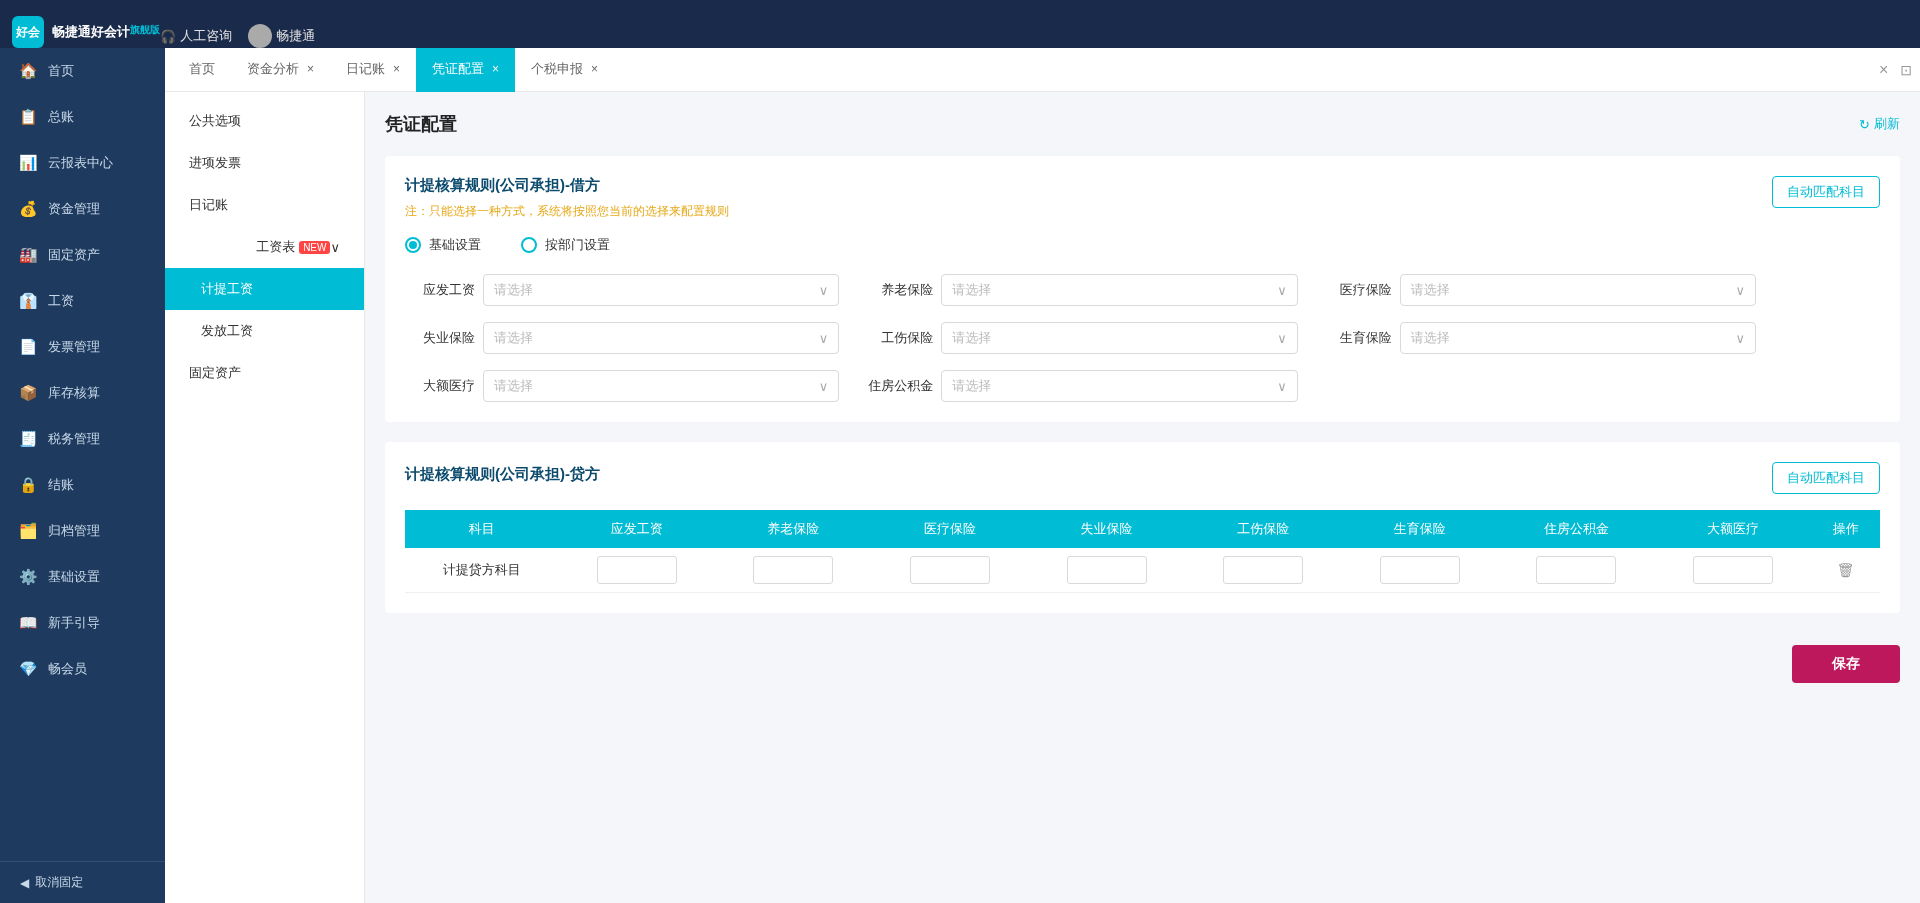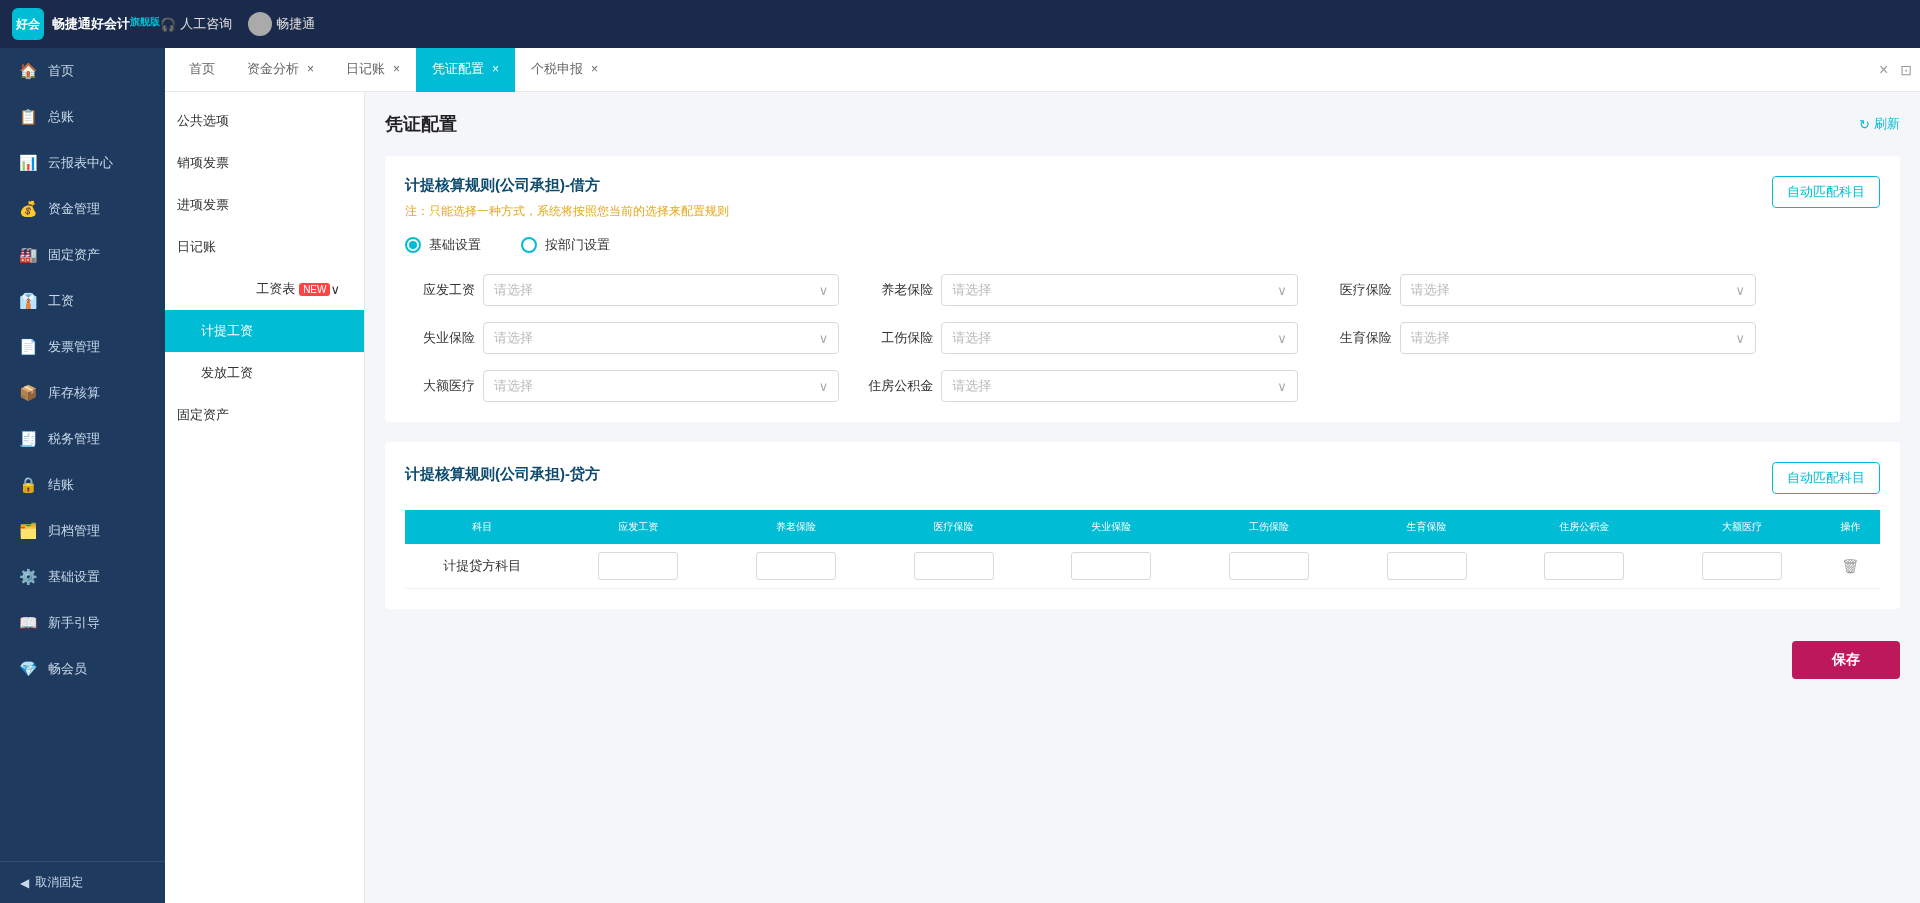--- a/index.html
+++ b/index.html
@@ -1,19 +1,19 @@
 <!DOCTYPE html>
 <html><head>
   <meta charset="utf-8">
   <style>
     * { box-sizing: border-box; margin: 0; padding: 0; }
     body { font-family: "Microsoft YaHei", "PingFang SC", sans-serif; font-size: 13px; background: #f0f2f5; display: flex; flex-direction: column; height: 903px; overflow: hidden; }
 
     
-    .topbar { height: 48px; background: #1a2a4a; display: flex; align-items: center; padding: 0 12px; flex-shrink: 0; }
+    .topbar { height: 48px; background: #1a2a4a; display: flex; align-items: flex-end; padding: 0 12px; flex-shrink: 0; }
     .topbar-logo { display: flex; align-items: center; gap: 8px; color: white; font-size: 15px; font-weight: bold; }
     .logo-icon { width: 32px; height: 32px; background: #00bcd4; border-radius: 6px; display: flex; align-items: center; justify-content: center; color: white; font-size: 12px; font-weight: bold; }
     .topbar-company { flex: 1; display: flex; align-items: center; gap: 8px; margin-left: 20px; color: #e0e0e0; font-size: 13px; }
     .topbar-chevron { color: #aaa; cursor: pointer; }
     .topbar-right { display: flex; align-items: center; gap: 16px; color: #e0e0e0; }
     .topbar-btn { display: flex; align-items: center; gap: 4px; cursor: pointer; }
 
     
     .main-layout { display: flex; flex: 1; overflow: hidden; }
 
@@ -32,21 +32,21 @@
     .tab.active { color: white; background: #00bcd4; border-bottom: 2px solid #00bcd4; }
     .tab-close { font-size: 12px; color: inherit; margin-left: 2px; }
     .tab-spacer { flex: 1; }
     .tab-window-btns { display: flex; align-items: center; gap: 12px; color: #999; }
 
     
     .page-content { flex: 1; overflow-y: auto; padding: 0; display: flex; }
 
     
     .left-nav { width: 200px; background: white; border-right: 1px solid #e8e8e8; flex-shrink: 0; padding-top: 8px; }
-    .left-nav-item { padding: 12px 12px; color: #333; cursor: pointer; font-size: 13px; position: relative; }
+    .left-nav-item { padding: 12px 24px; color: #333; cursor: pointer; font-size: 13px; position: relative; }
     .left-nav-item.active { background: #00bcd4; color: white; }
     .left-nav-item.sub { padding-left: 36px; }
     .left-nav-group { }
     .left-nav-group-header { display: flex; align-items: center; justify-content: flex-end; padding: 12px 24px; color: #333; cursor: pointer; font-size: 13px; }
     .badge-new { background: #ff4444; color: white; font-size: 10px; padding: 1px 4px; border-radius: 3px; margin-left: 4px; }
 
     
     .main-panel { flex: 1; padding: 20px; overflow-y: auto; }
     .page-title-row { display: flex; align-items: center; justify-content: space-between; margin-bottom: 20px; }
     .page-title { font-size: 18px; font-weight: bold; color: #222; }
@@ -69,21 +69,21 @@
 
     .auto-match-btn { background: white; border: 1px solid #00bcd4; color: #00bcd4; padding: 6px 14px; border-radius: 4px; cursor: pointer; font-size: 13px; white-space: nowrap; }
 
     
     .credit-section { background: white; border-radius: 4px; padding: 20px; margin-bottom: 20px; }
     .credit-header { display: flex; align-items: center; justify-content: space-between; margin-bottom: 16px; }
 
     .table-wrapper { overflow-x: auto; }
     .data-table { width: 100%; border-collapse: collapse; }
     .data-table thead tr { background: #00bcd4; color: white; }
-    .data-table th { padding: 10px 8px; font-size: 10px; font-weight: normal; text-align: center; }
+    .data-table th { padding: 10px 8px; font-size: 13px; font-weight: normal; text-align: center; }
     .data-table td { padding: 8px; border-bottom: 1px solid #f0f0f0; text-align: center; font-size: 13px; color: #333; }
     .table-input { width: 80px; height: 28px; border: 1px solid #d9d9d9; border-radius: 3px; text-align: center; font-size: 12px; }
 
     .save-area { display: flex; justify-content: flex-end; padding: 12px 0; }
     .save-btn { background: #be185d; color: white; border: none; padding: 10px 40px; border-radius: 4px; font-size: 14px; cursor: pointer; font-weight: bold; }
 
     .delete-icon { color: #999; cursor: pointer; font-size: 14px; }
 
     
     ::-webkit-scrollbar { width: 6px; height: 6px; }
@@ -205,23 +205,20 @@
         <span style="cursor:pointer;font-size:16px;">×</span>
         <span style="cursor:pointer;font-size:14px;">⊡</span>
       </div>
     </div>
 
     <div class="page-content">
 
       <div class="left-nav">
         <div class="left-nav-item">
           <span>公共选项</span>
-        </div>
-        <div class="left-nav-item">
-          <span>销项发票</span>
         </div>
         <div class="left-nav-item">
           <span>进项发票</span>
         </div>
         <div class="left-nav-item">
           <span>日记账</span>
         </div>
         <div class="left-nav-group">
           <div class="left-nav-group-header">
             <span>工资表<span class="badge-new">NEW</span></span>

